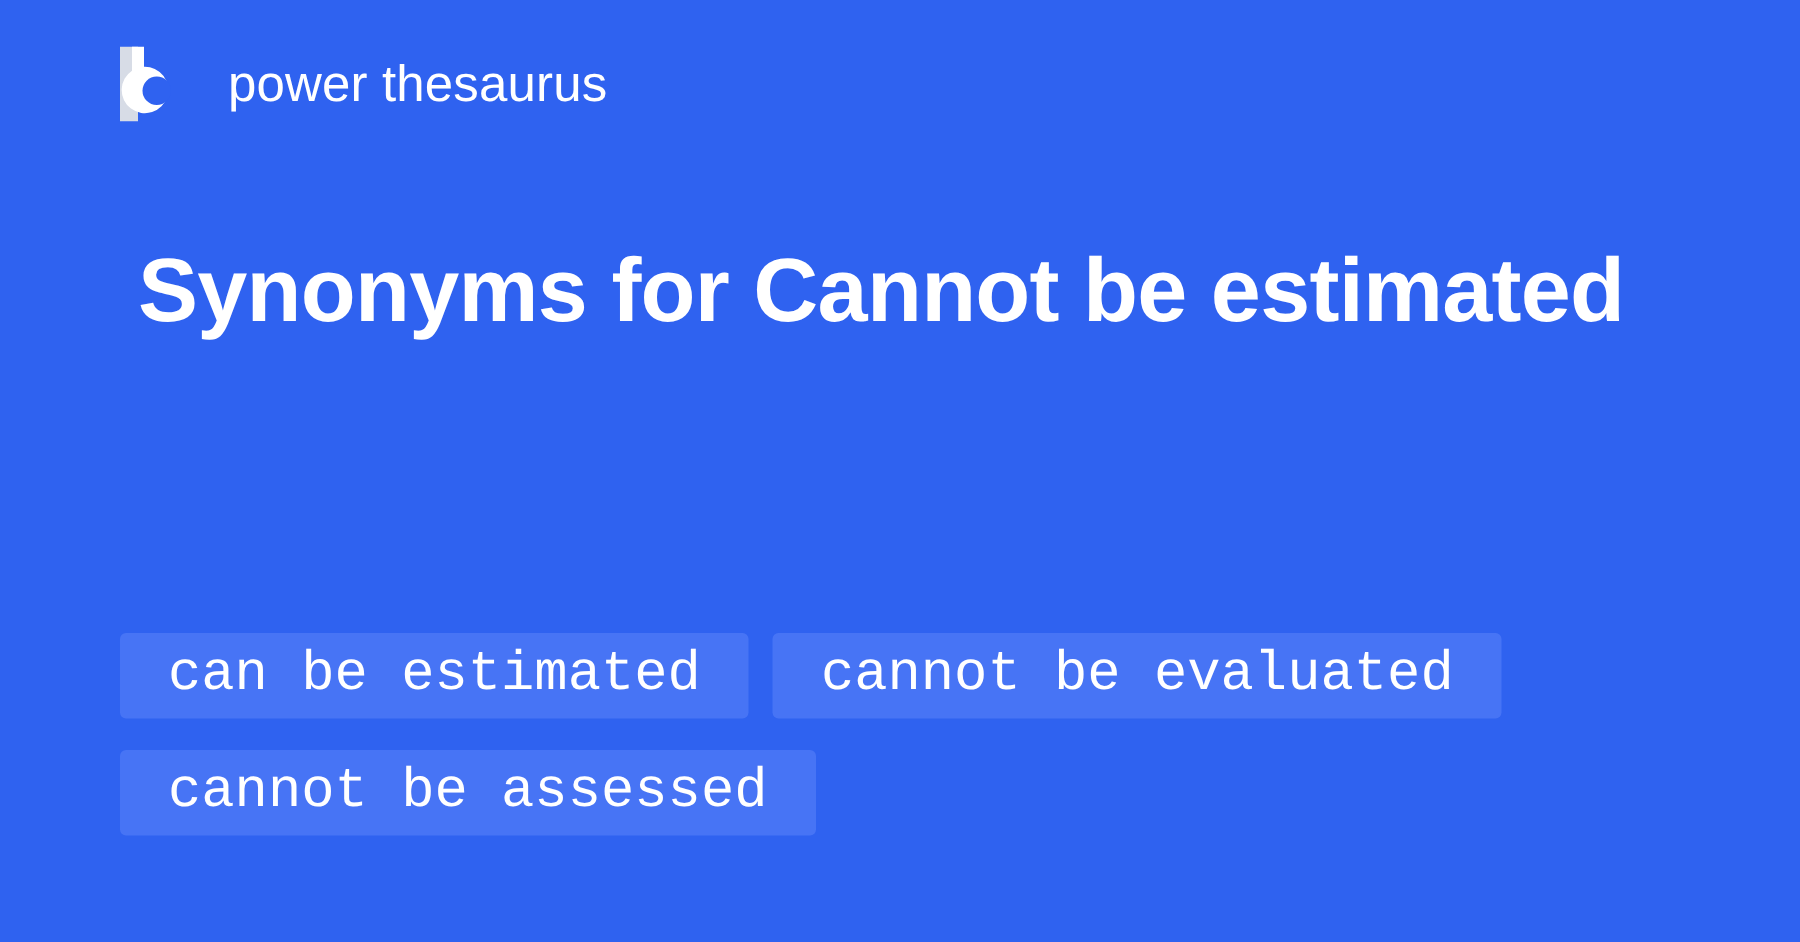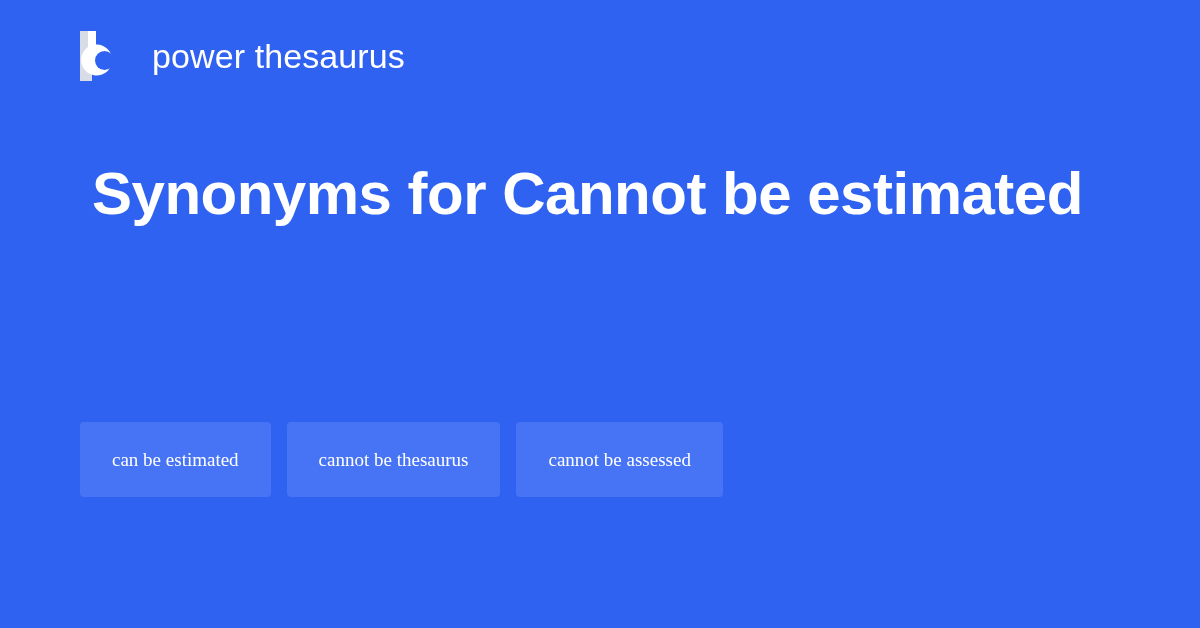--- a/index.html
+++ b/index.html
@@ -75,28 +75,28 @@
     flex-wrap: wrap;
     gap: 21px 16px;
     align-content: flex-start;
   }
 
   .chip {
     background: #4774f5;
     color: #ffffff;
     border: 0;
     border-radius: 4px;
-    height: 75px;
+    height: 57px;
     box-sizing: border-box;
     padding: 0 32px;
     display: flex;
     align-items: center;
     justify-content: center;
-    font-family: Liberation Serif, serif;
-    font-size: 19px;
+    font-family: Liberation Mono, monospace;
+    font-size: 37px;
     font-weight: 400;
     line-height: 1;
     white-space: nowrap;
     cursor: pointer;
   }
 </style>
 </head>
 <body>
 
 <div class="page">
@@ -109,17 +109,17 @@
         <circle cx="24.5" cy="29.5" r="9.5" fill="#2f62f0"></circle>
       </svg>
     </span>
     <span class="brand-name">power thesaurus</span>
   </div>
 
   <h1 class="headline">Synonyms for Cannot be estimated</h1>
 
   <div class="chips">
     <div class="chip">can be estimated</div>
-    <div class="chip">cannot be thesaurus</div>
+    <div class="chip">cannot be evaluated</div>
     <div class="chip">cannot be assessed</div>
   </div>
 
 </div>
 
 </body></html>

